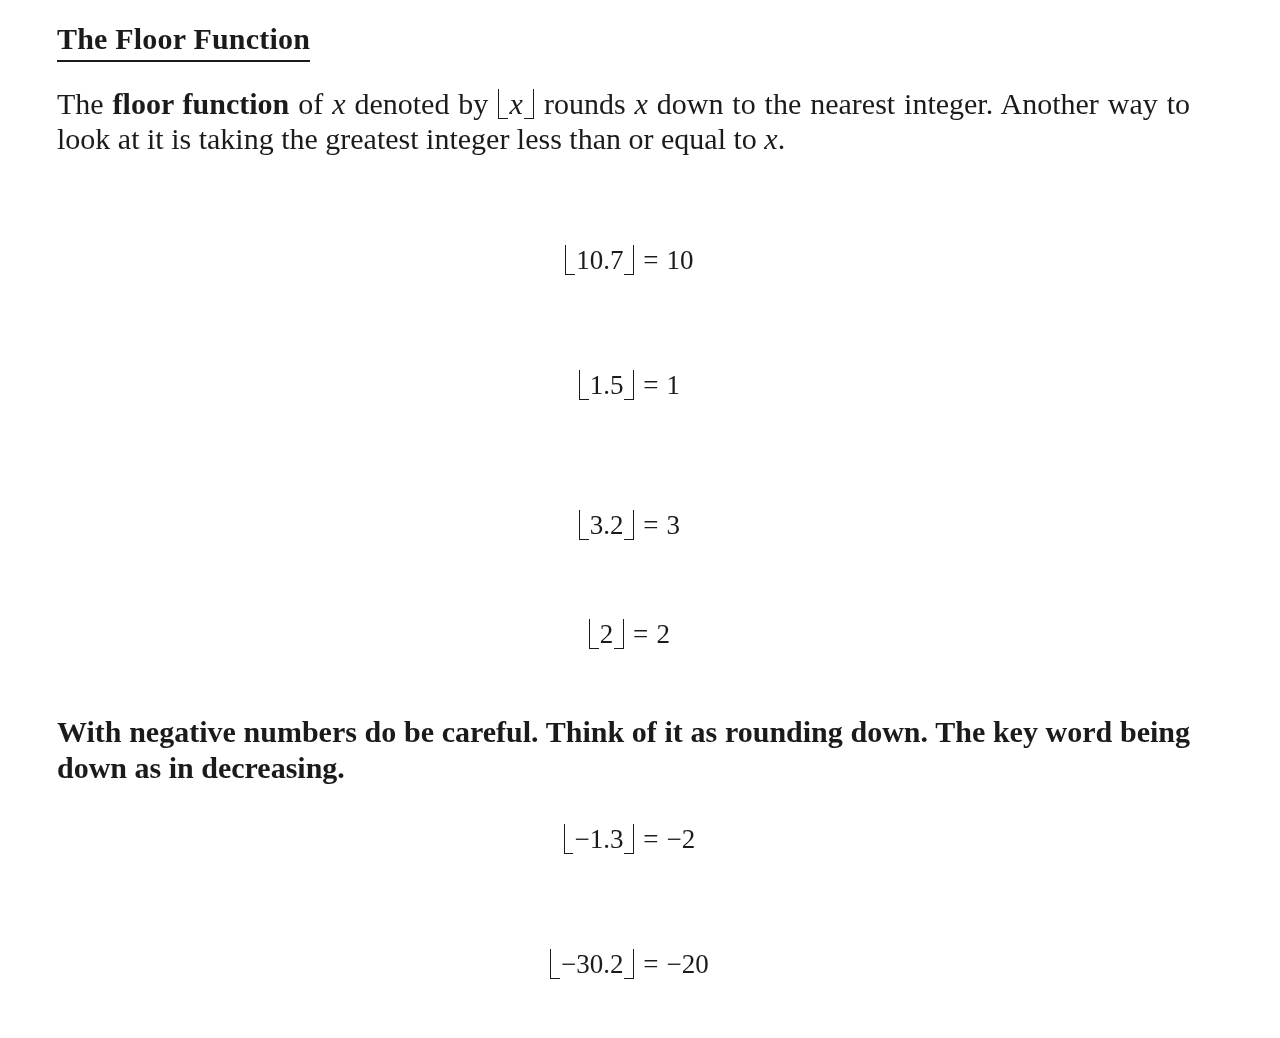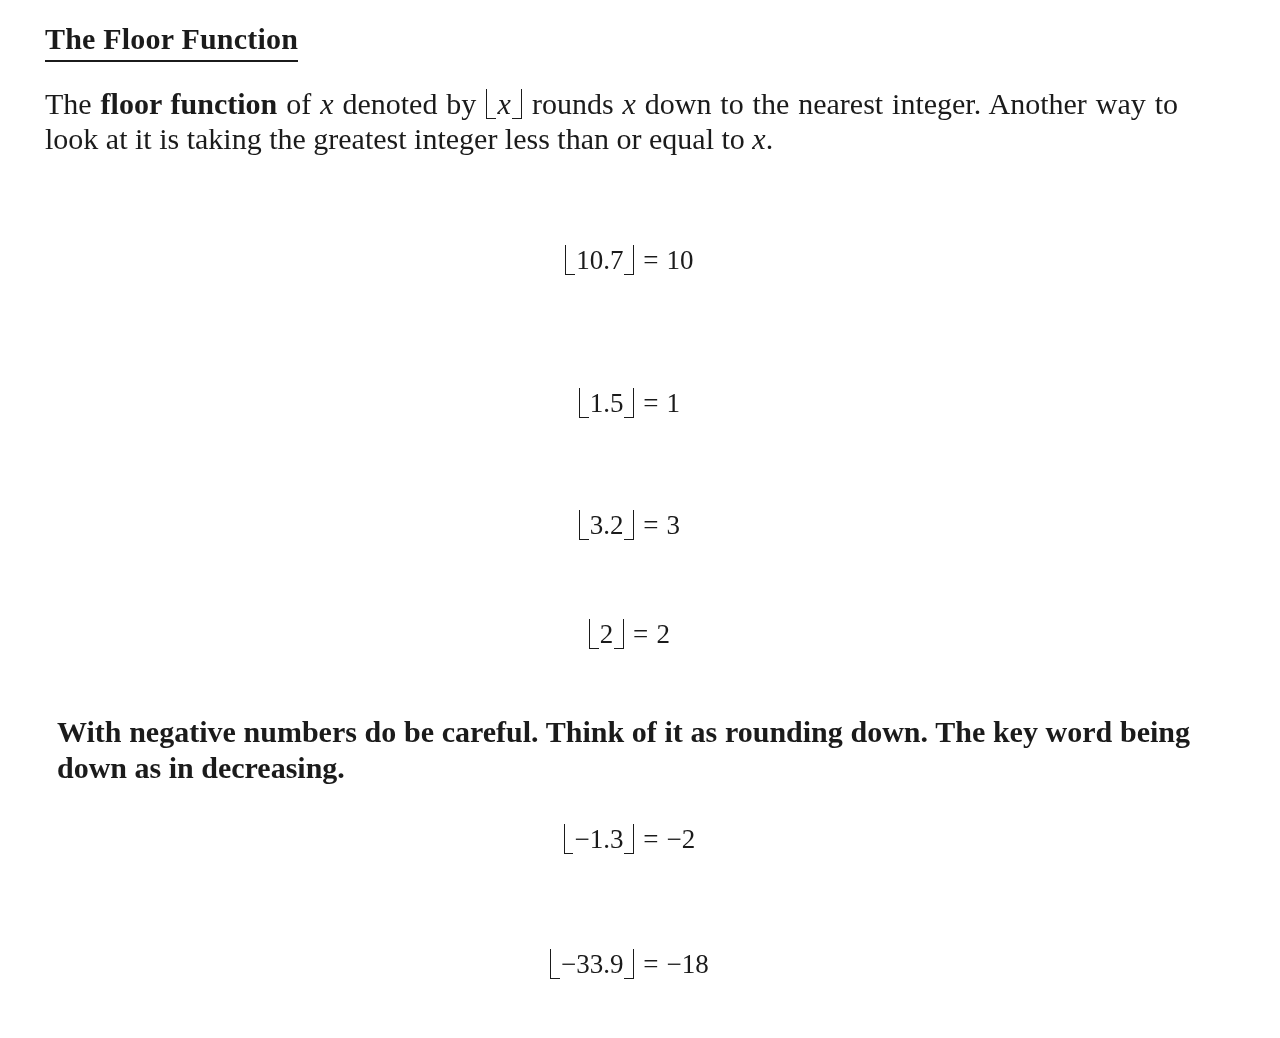--- a/index.html
+++ b/index.html
@@ -15,21 +15,21 @@
     color: #1b1b1b;
     -webkit-font-smoothing: antialiased;
     overflow: hidden;
   }
 
   .page {
     position: relative;
     width: 1280px;
     height: 1038px;
     box-sizing: border-box;
-    padding: 22px 90px 0 45px;
+    padding: 22px 90px 0 57px;
   }
 
   
   .doc-title {
     font-size: 30px;
     font-weight: bold;
     line-height: 1.15;
     letter-spacing: 0.2px;
     margin: 0;
     padding: 0 0 3px 0;
@@ -115,21 +115,21 @@
   .rel {
     display: inline-block;
     padding: 0 0.30em;
   }
   .minus {
     
     font-family: "Liberation Serif", "DejaVu Serif", serif;
   }
 
   .eq-1 { top: 245px; }
-  .eq-2 { top: 370px; margin-top: 18px; }
+  .eq-2 { top: 370px; }
   .eq-3 { top: 494px; margin-top: 16px; }
   .eq-4 { top: 619px; }
   .eq-5 { top: 824px; }
   .eq-6 { top: 949px; }
 
   .block-negatives {
     position: absolute;
     left: 57px;
     top: 714px;
     width: 1133px;
@@ -170,18 +170,18 @@
 
     <div class="equation eq-4">
       <span class="eqcenter"><span class="floor"><span class="fl-open"></span><span class="fl-body">2</span><span class="fl-close"></span></span><span class="rel">=</span><span class="minus">2</span></span>
     </div>
 
     <div class="equation eq-5">
       <span class="eqcenter"><span class="floor"><span class="fl-open"></span><span class="fl-body minus">−1.3</span><span class="fl-close"></span></span><span class="rel">=</span><span class="minus">−2</span></span>
     </div>
 
     <div class="equation eq-6">
-      <span class="eqcenter"><span class="floor"><span class="fl-open"></span><span class="fl-body minus">−33.9</span><span class="fl-close"></span></span><span class="rel">=</span><span class="minus">−18</span></span>
+      <span class="eqcenter"><span class="floor"><span class="fl-open"></span><span class="fl-body minus">−30.2</span><span class="fl-close"></span></span><span class="rel">=</span><span class="minus">−20</span></span>
     </div>
 
   </div>
 
 </div>
 
 </body></html>

